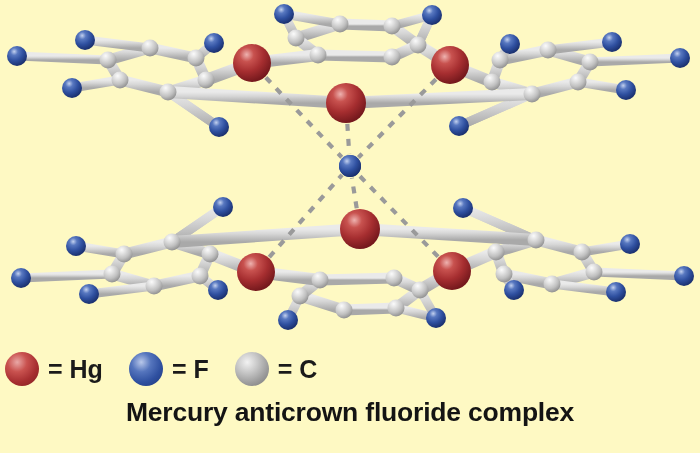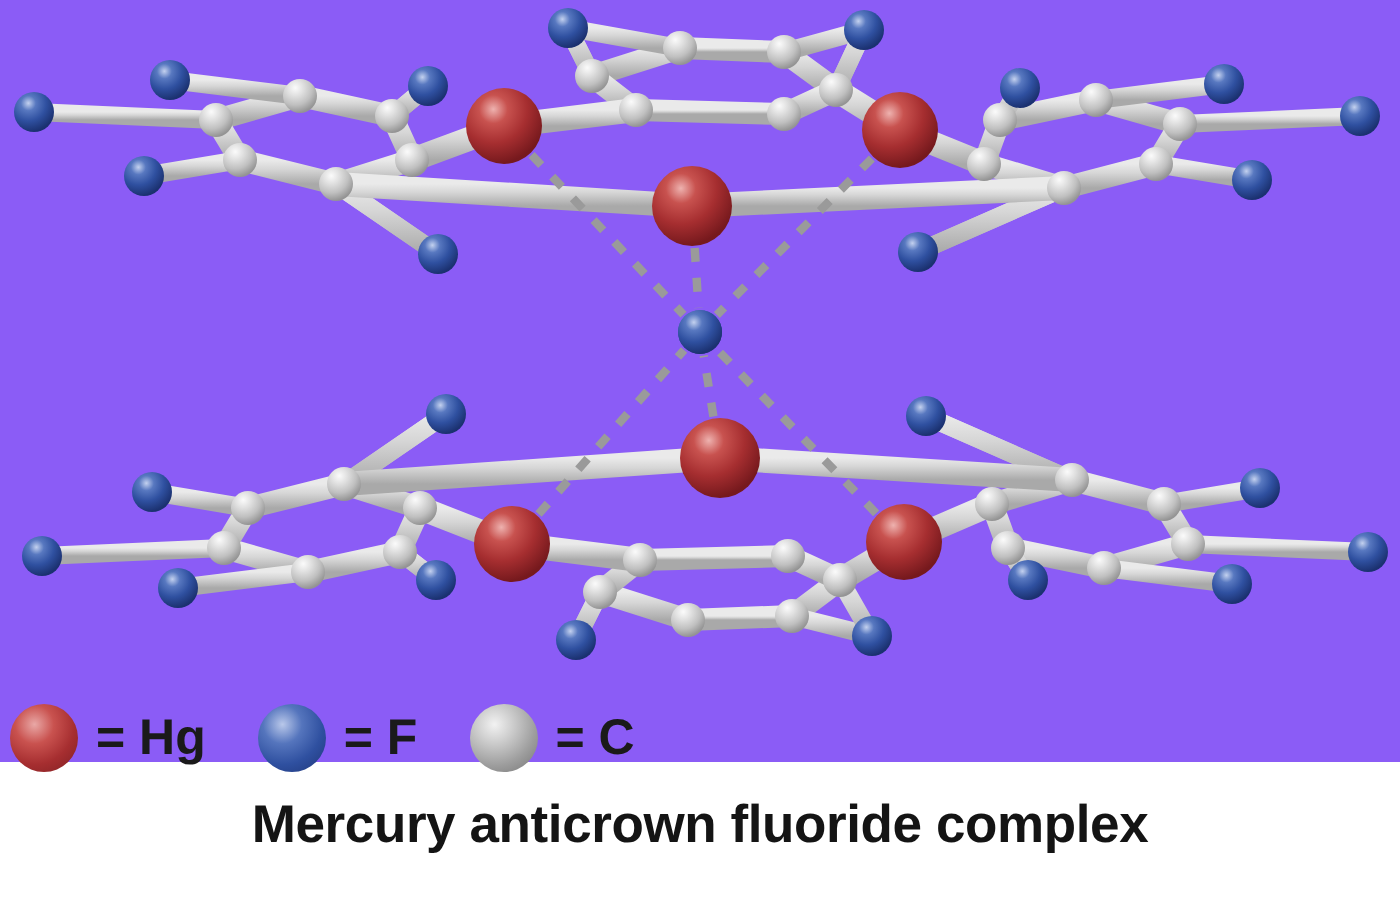--- a/index.html
+++ b/index.html
@@ -5,22 +5,22 @@
 <style>
   html,body{margin:0;padding:0;background:#ffffff;}
   body{
     width:700px;height:453px;
     font-family:"Liberation Sans", sans-serif;
     -webkit-font-smoothing:antialiased;
     overflow:hidden;
     position:relative;
   }
   #figure{
-    position:absolute;left:0;top:0;width:700px;height:381px;
-    background:#8b5cf6;
+    position:absolute;left:0;top:0;width:700px;height:453px;
+    background:#fef9c3;
   }
   #molecule-svg{position:absolute;left:0;top:0;width:700px;height:345px;display:block;}
   #legend-row{
     position:absolute;left:0;top:348px;width:700px;height:42px;
     display:flex;align-items:center;
   }
   .legend-item{display:flex;align-items:center;}
   .legend-sphere{
     width:34px;height:34px;border-radius:50%;
     display:inline-block;flex:0 0 auto;

